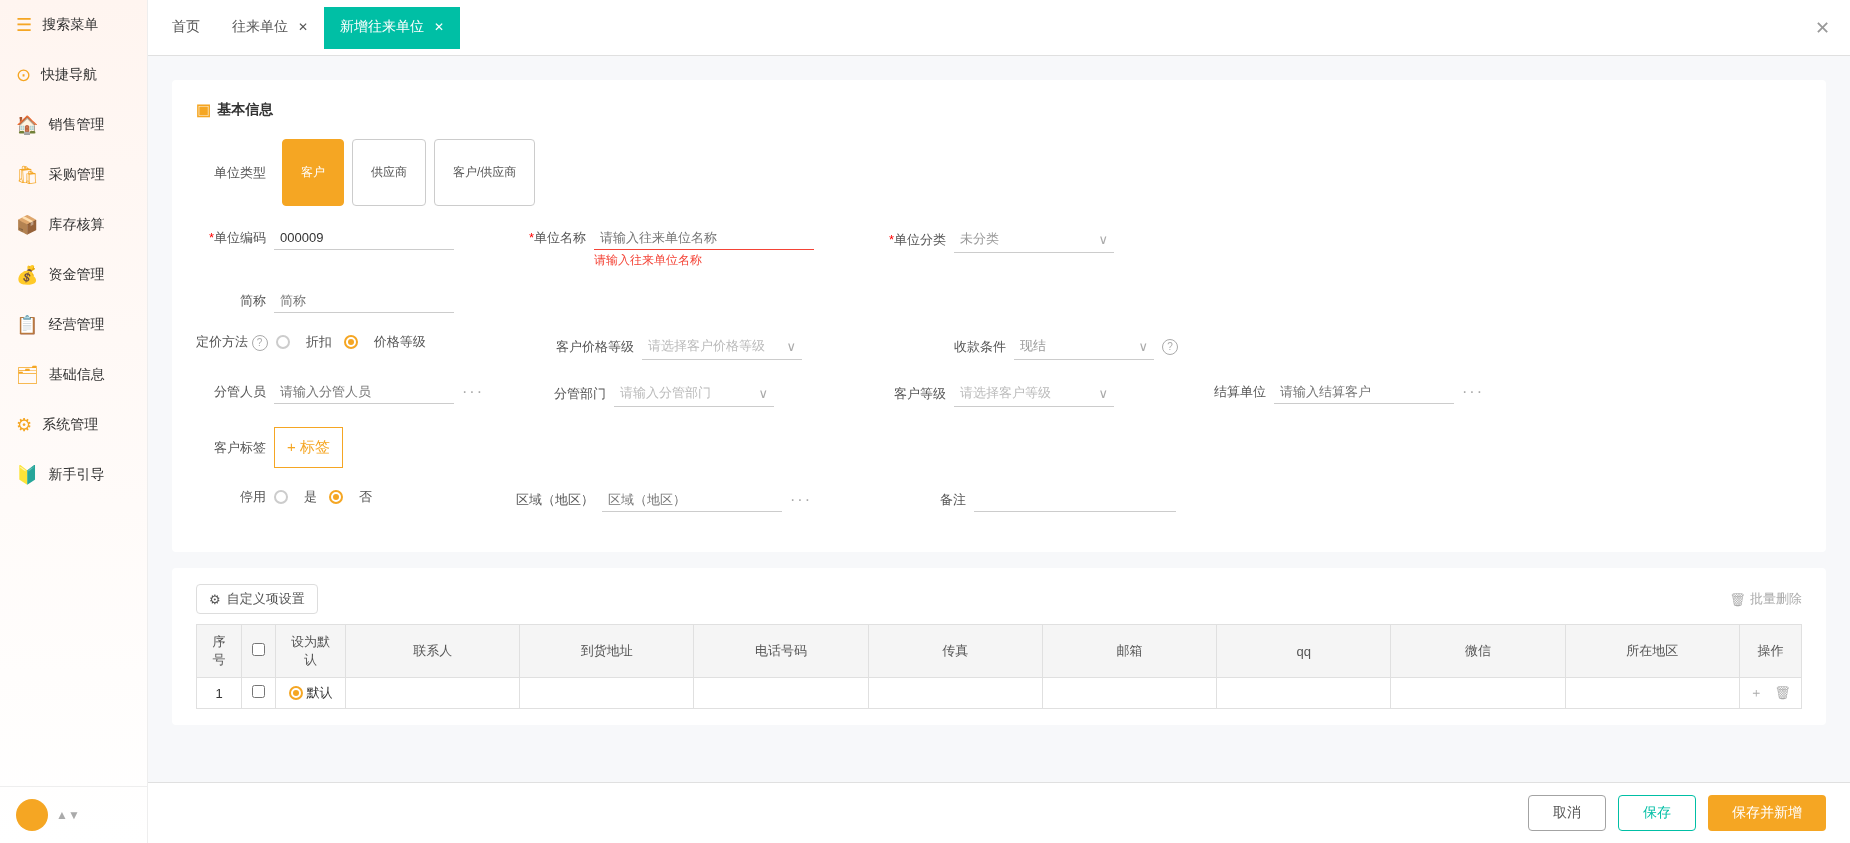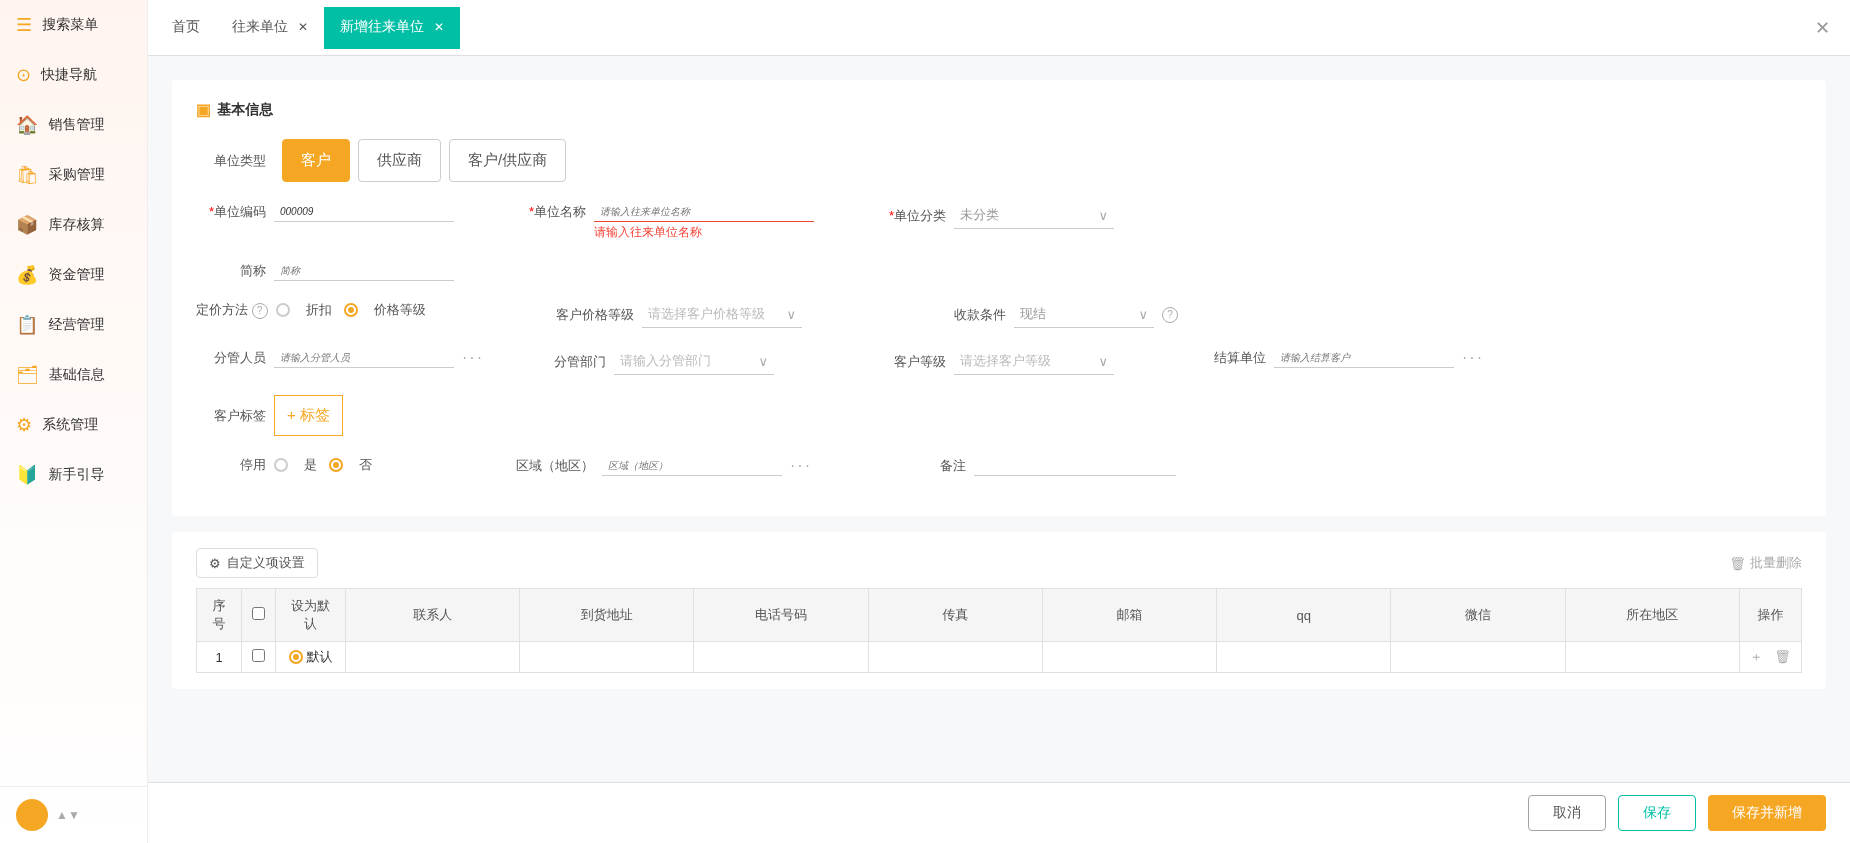--- a/index.html
+++ b/index.html
@@ -128,27 +128,26 @@
       color: #555;
       white-space: nowrap;
       min-width: 70px;
       text-align: right;
     }
     .form-input {
       border: none;
       border-bottom: 1px solid #ccc;
       outline: none;
       padding: 4px 6px;
-      font-size: 10px;
+      font-size: 13px;
       color: #333;
       background: transparent;
       min-width: 160px;
       max-width: 220px;
       width: 100%;
-      font-style: italic;
     }
     .form-input.error { border-bottom-color: #f44336; }
     .error-tip {
       color: #f44336;
       font-size: 12px;
       margin-top: 2px;
       margin-left: 78px;
     }
 
     .select-wrapper {
@@ -165,26 +164,26 @@
     }
     .select-wrapper .chevron { margin-left: auto; color: #aaa; }
 
     
     .unit-type-group {
       display: flex;
       gap: 8px;
       margin-left: 8px;
     }
     .unit-btn {
-      padding: 11px 18px;
+      padding: 24px 18px;
       border-radius: 4px;
       border: 1px solid #ccc;
       background: #fff;
       cursor: pointer;
-      font-size: 15px;
+      font-size: 12px;
       color: #555;
     }
     .unit-btn.active {
       background: #f5a623;
       border-color: #f5a623;
       color: #fff;
     }
 
     
     .radio-group { display: flex; align-items: center; gap: 12px; }

